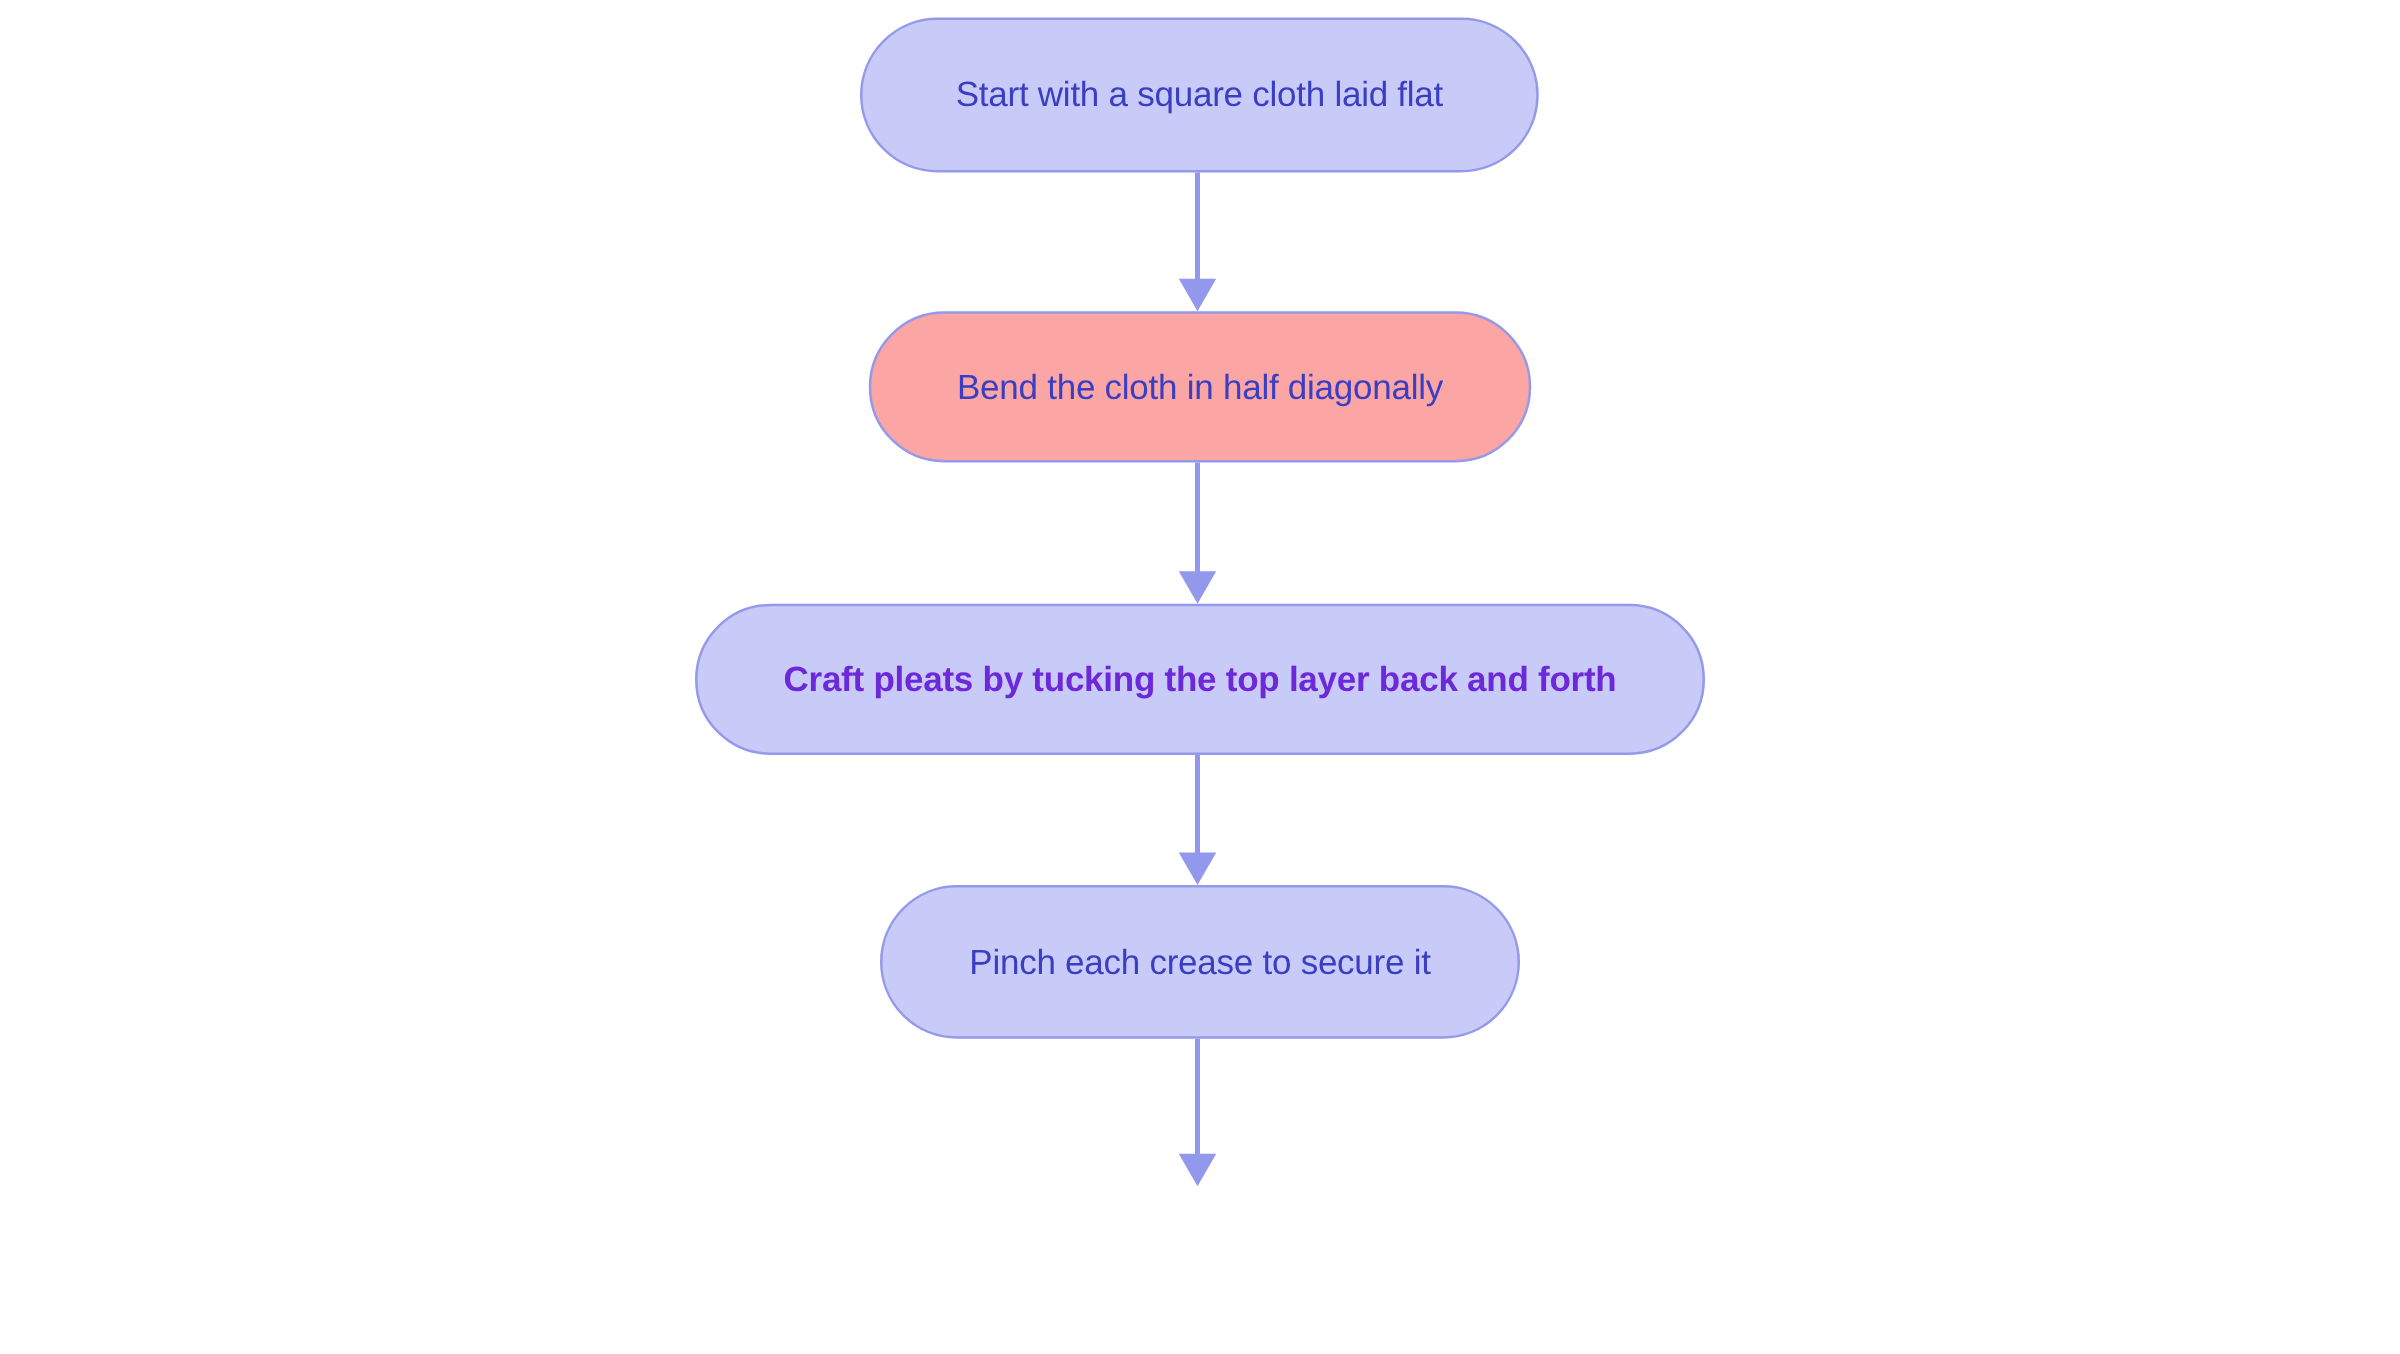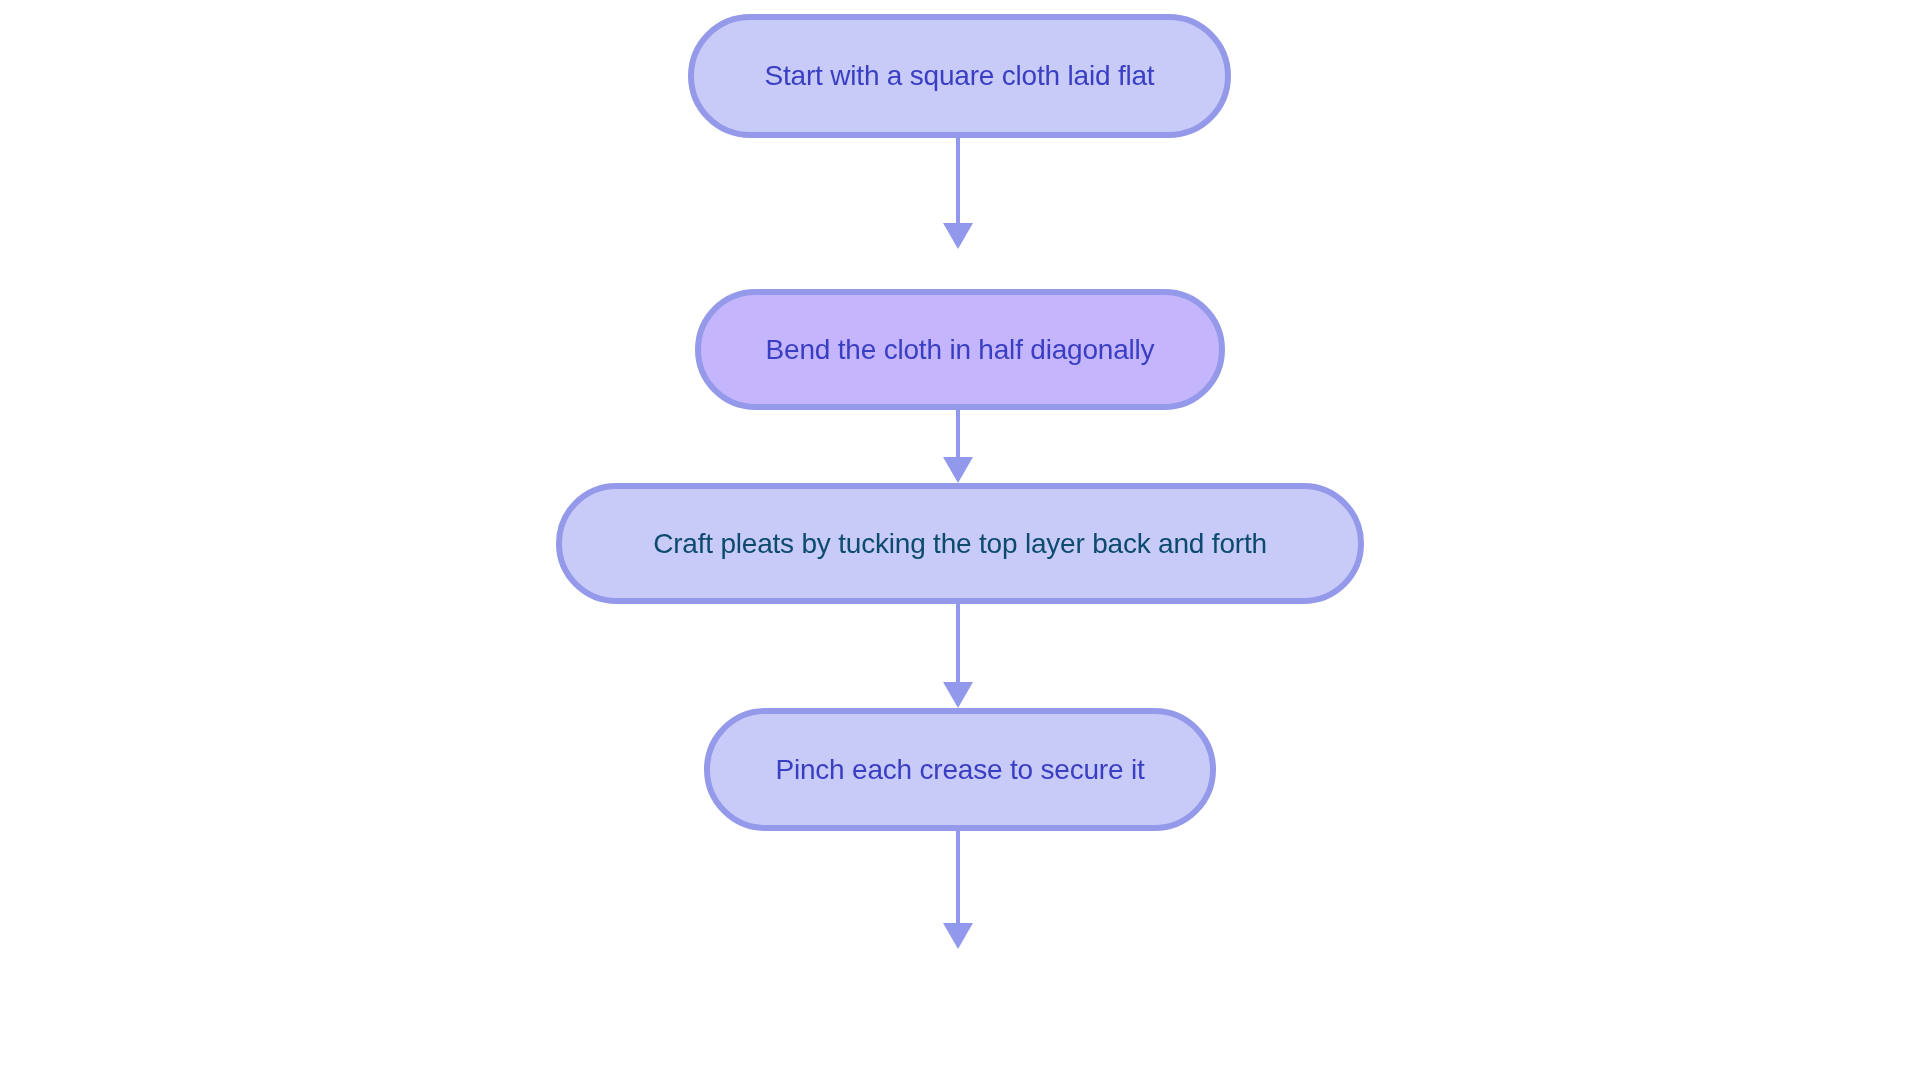--- a/index.html
+++ b/index.html
@@ -11,21 +11,21 @@
   .canvas {
     position: relative;
     width: 1920px;
     height: 1083px;
     background: #ffffff;
     overflow: hidden;
   }
   .node {
     position: absolute;
     box-sizing: border-box;
-    border: 6px solid #14532d;
+    border: 2px solid #14532d;
     background: #c8caf8;
     border-radius: 62px;
     display: flex;
     align-items: center;
     justify-content: center;
     text-align: center;
   }
   .node-label {
     color: #3a3ec2;
     font-size: 28px;
@@ -57,22 +57,22 @@
     <div class="edge-head" style="left: 943px; top: 223px; border-left-width: 15px; border-right-width: 15px; border-top-width: 26px; border-top-color: rgb(146, 152, 236);"></div>
     <div class="edge-line" style="left: 956px; top: 370px; height: 89px; background: rgb(146, 152, 236);"></div>
     <div class="edge-head" style="left: 943px; top: 457px; border-left-width: 15px; border-right-width: 15px; border-top-width: 26px; border-top-color: rgb(146, 152, 236);"></div>
     <div class="edge-line" style="left: 956px; top: 604px; height: 80px; background: rgb(146, 152, 236);"></div>
     <div class="edge-head" style="left: 943px; top: 682px; border-left-width: 15px; border-right-width: 15px; border-top-width: 26px; border-top-color: rgb(146, 152, 236);"></div>
     <div class="edge-line" style="left: 956px; top: 831px; height: 94px; background: rgb(146, 152, 236);"></div>
     <div class="edge-head" style="left: 943px; top: 923px; border-left-width: 15px; border-right-width: 15px; border-top-width: 26px; border-top-color: rgb(146, 152, 236);"></div>
     <div class="node" style="left: 688px; top: 14px; width: 543px; height: 124px; background: rgb(200, 202, 248); border-color: rgb(148, 153, 234);">
       <div class="node-label" style="color: rgb(58, 62, 194);">Start with a square cloth laid flat</div>
     </div>
-    <div class="node" style="left: 695px; top: 249px; width: 530px; height: 121px; background: #c4b5fd; border-color: rgb(148, 153, 234); margin-top: 40px;">
+    <div class="node" style="left: 695px; top: 249px; width: 530px; height: 121px; background: #fca5a5; border-color: rgb(148, 153, 234);">
       <div class="node-label" style="color: rgb(58, 62, 194);">Bend the cloth in half diagonally</div>
     </div>
     <div class="node" style="left: 556px; top: 483px; width: 808px; height: 121px; background: rgb(200, 202, 248); border-color: rgb(148, 153, 234);">
-      <div class="node-label" style="color: #0c4a6e;">Craft pleats by tucking the top layer back and forth</div>
+      <div class="node-label" style="color: #6d28d9; font-weight: bold;">Craft pleats by tucking the top layer back and forth</div>
     </div>
     <div class="node" style="left: 704px; top: 708px; width: 512px; height: 123px; background: rgb(200, 202, 248); border-color: rgb(148, 153, 234);">
       <div class="node-label" style="color: rgb(58, 62, 194);">Pinch each crease to secure it</div>
     </div>
   </div>
 
 </body></html>

